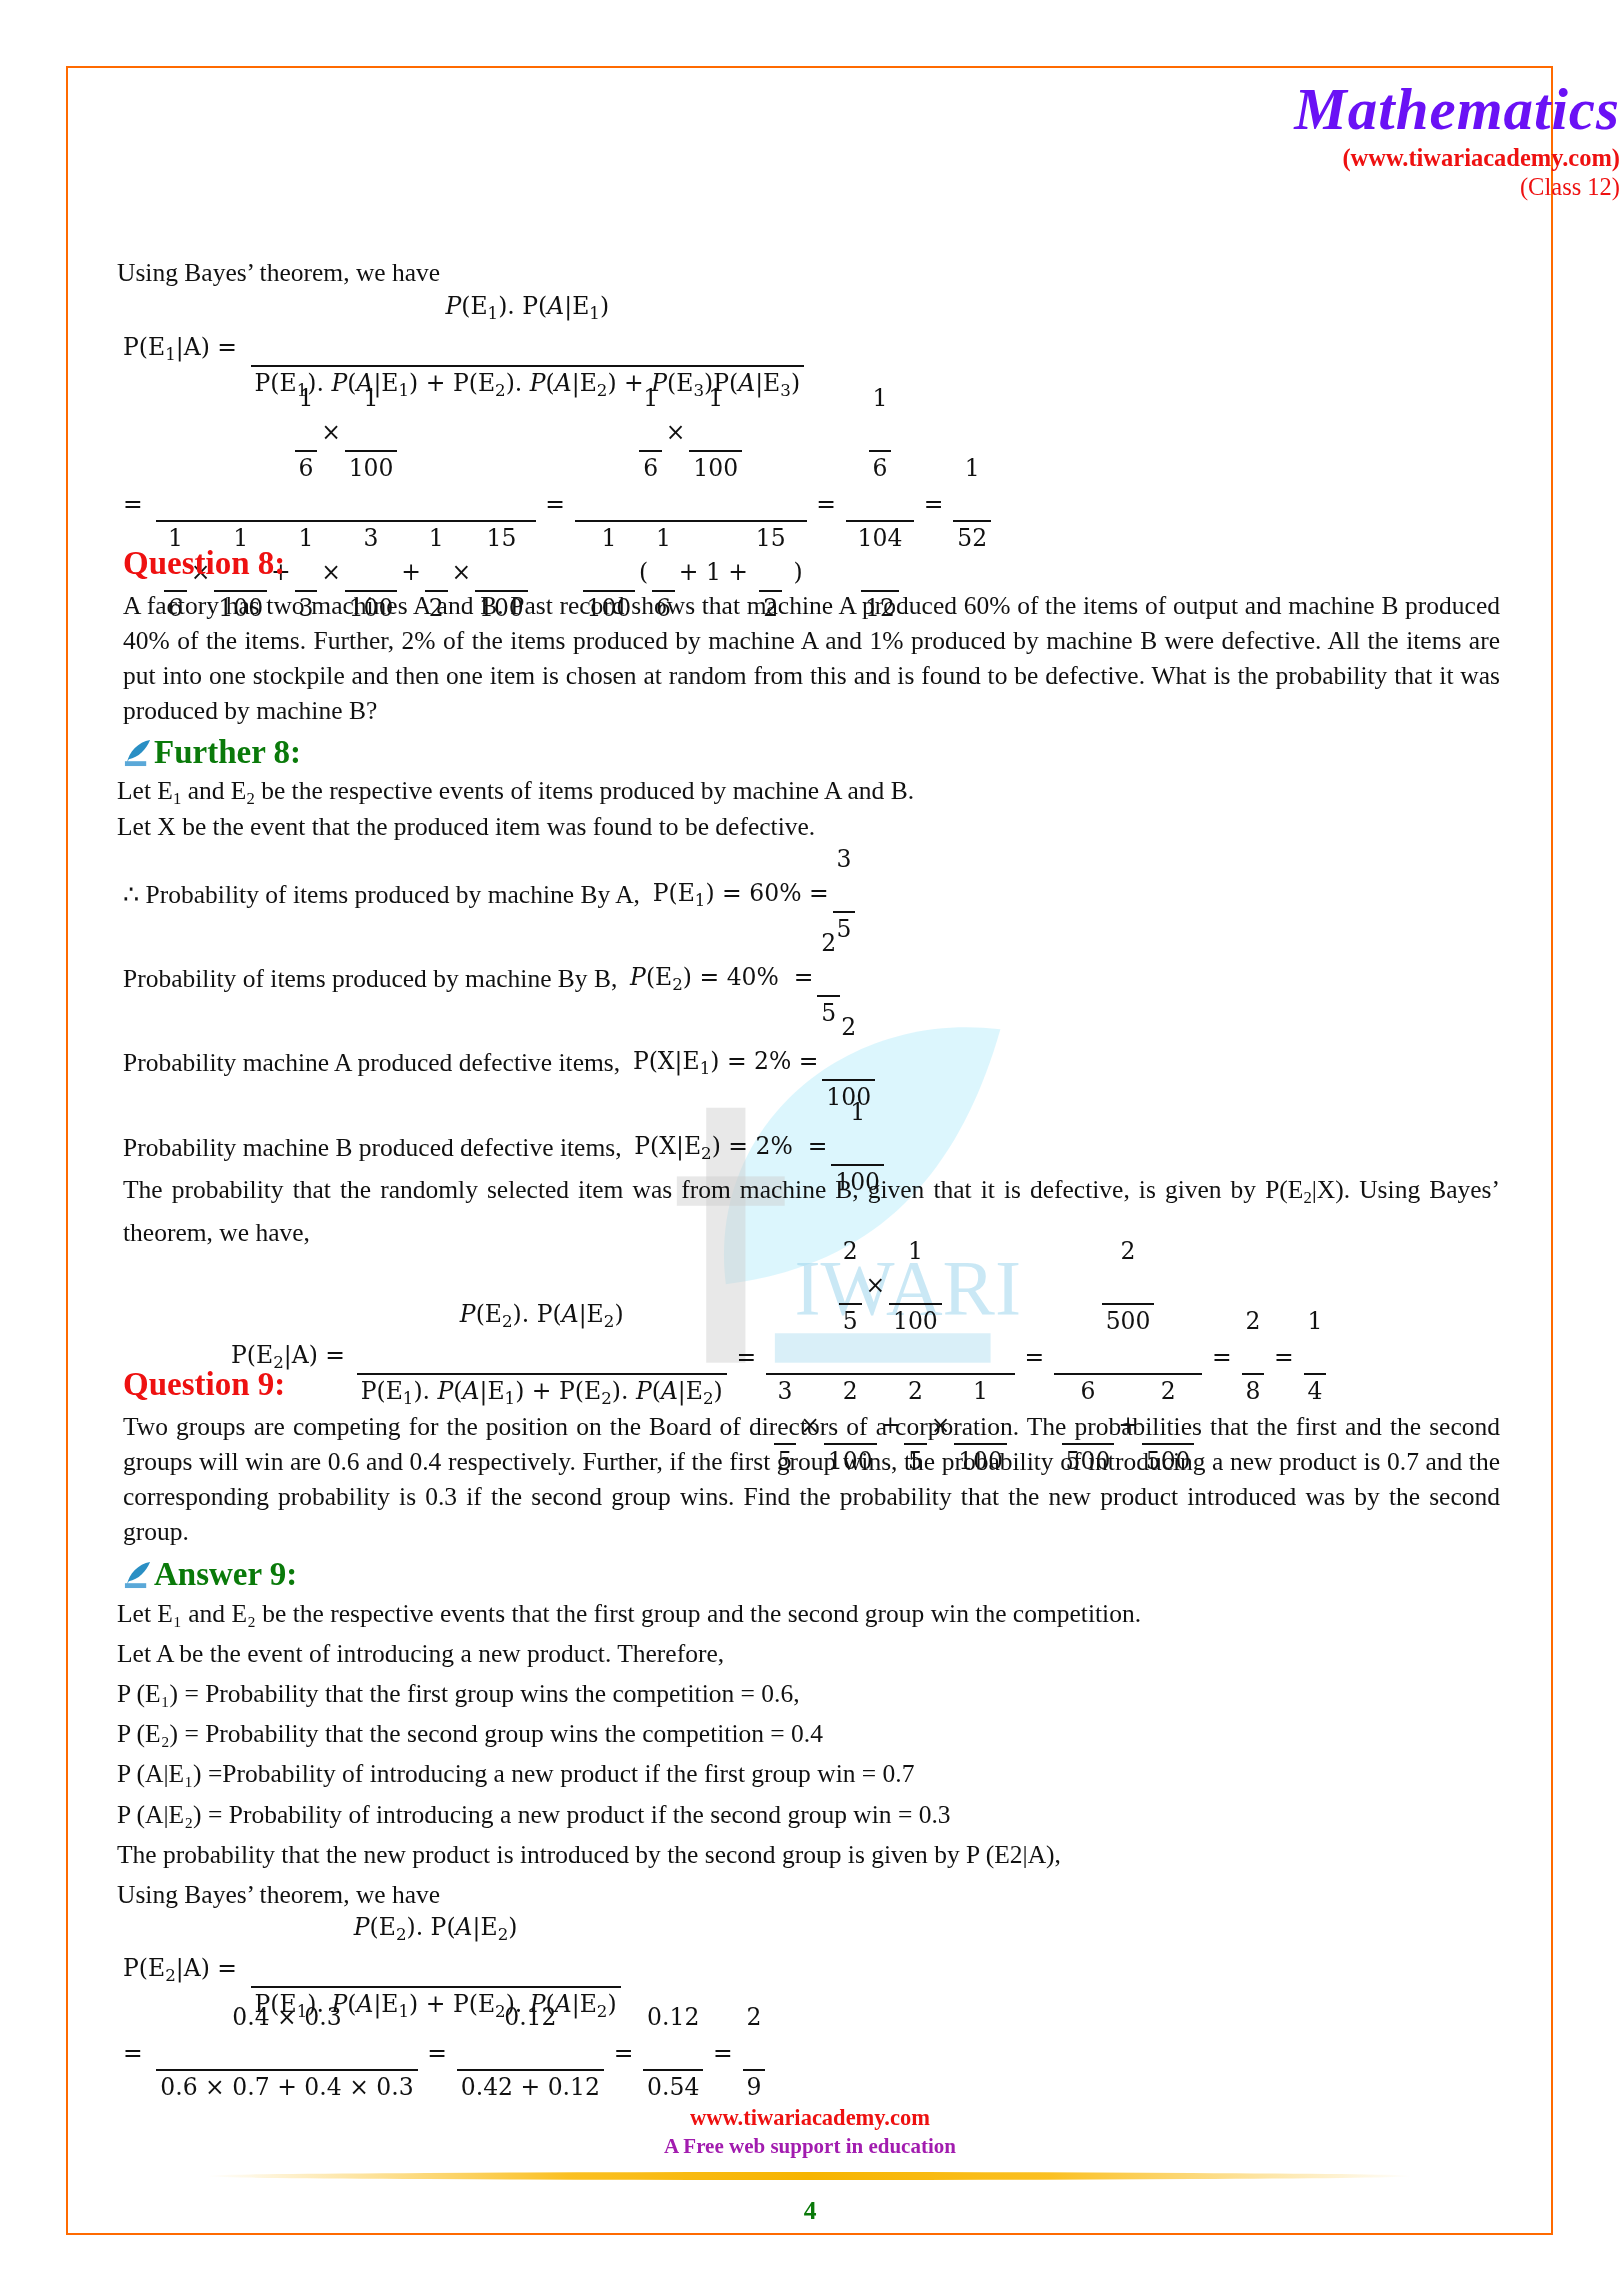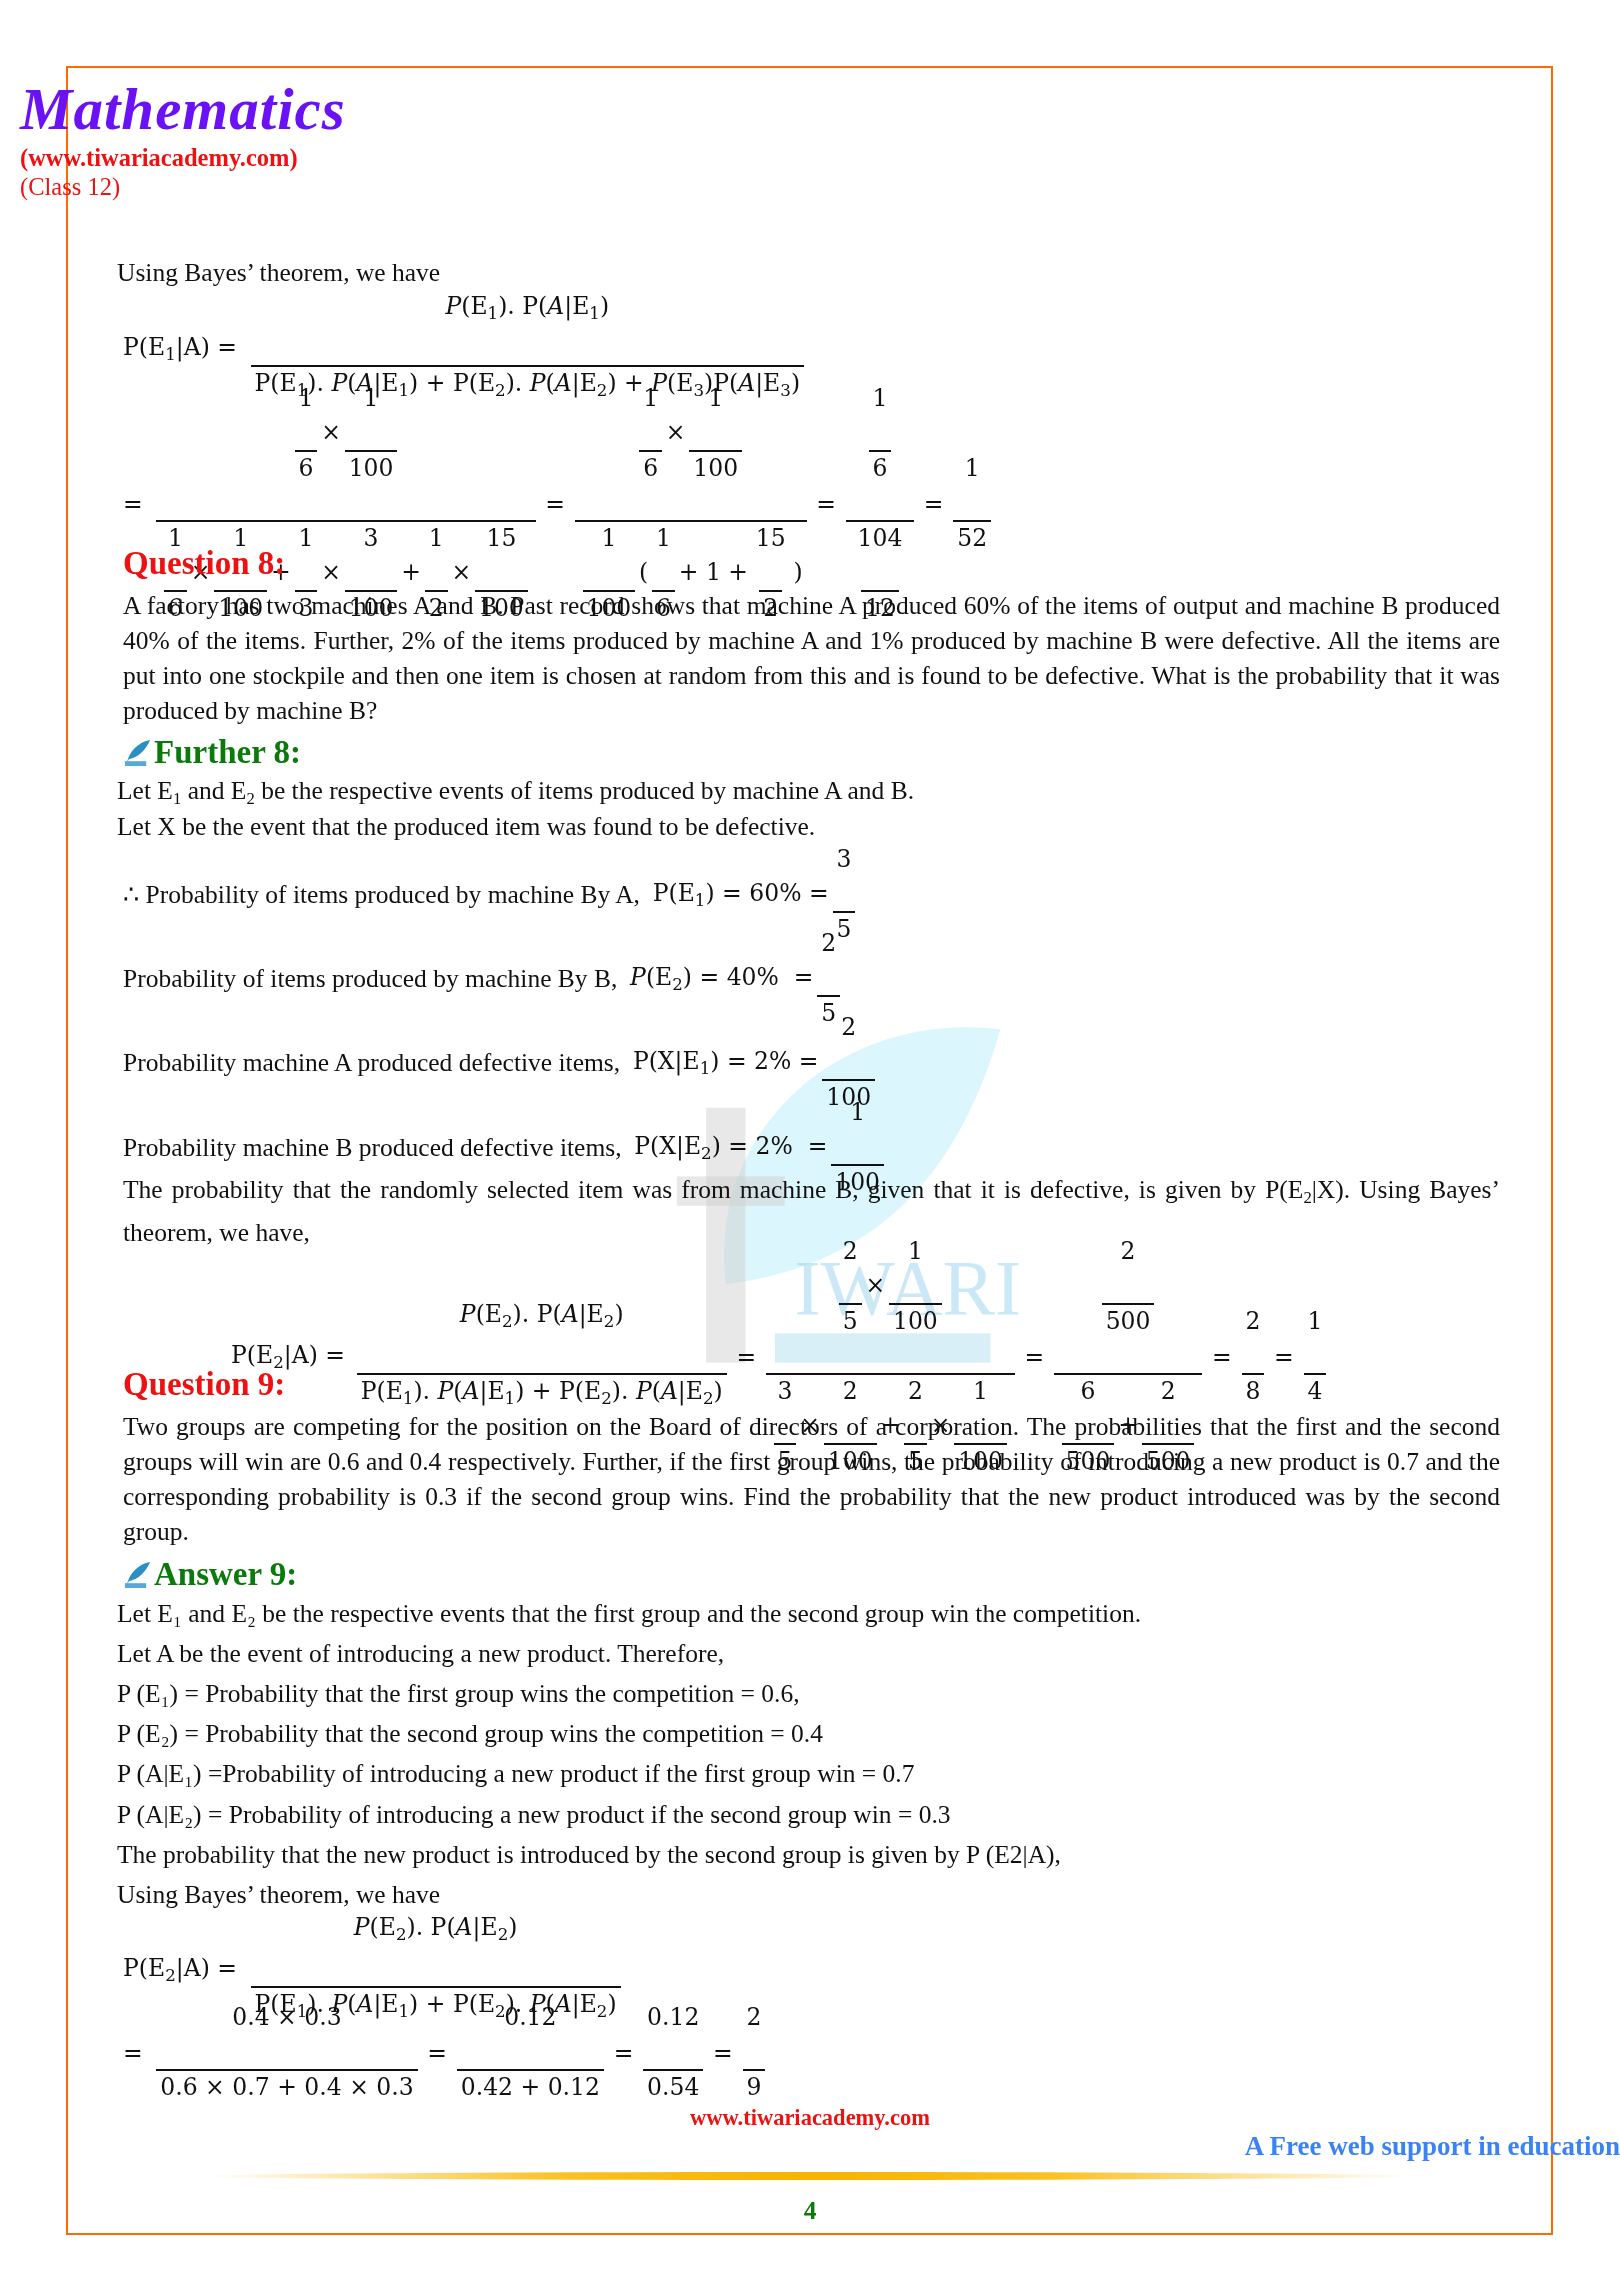--- a/index.html
+++ b/index.html
@@ -1,42 +1,42 @@
 <!DOCTYPE html>
 <html><head>
 <meta charset="utf-8">
 <style>
   html, body { margin:0; padding:0; background:#ffffff; }
   body { width:1620px; height:2293px; position:relative; overflow:hidden;
          font-family:"Liberation Serif", "DejaVu Serif", serif; color:#111; }
   .frame { position:absolute; left:66px; top:66px; width:1487px; height:2169px;
            border:2.9px solid #ff6a00; box-sizing:border-box; }
   .watermark { position:absolute; left:667px; top:990px; width:353px; height:412px; pointer-events:none; }
-  .header { position:absolute; left:0; right:0; top:76px; text-align:left;padding-left:20px; }
+  .header { position:absolute; left:0; right:0; top:76px; text-align:right;padding-left:20px; }
   .title { font-family:"Liberation Serif", serif; font-style:italic; font-weight:bold;
            font-size:59px; color:#6a11f5; line-height:67px; letter-spacing:1px; }
   .h-site { font-weight:bold; color:#ee1111; font-size:24.5px; line-height:29px; }
   .h-chap { font-weight:bold; color:#6b3a10; font-size:24.5px; line-height:29px; }
   .h-class { font-weight:normal; color:#ee1111; font-size:24.5px; line-height:29px; }
   .txt { position:absolute; left:117px; font-size:25.5px; line-height:31px; white-space:nowrap; }
   .para { position:absolute; left:123px; width:1377px; font-size:25.5px; line-height:35px; text-align:justify; }
   .q { position:absolute; left:123px; font-weight:bold; color:#ee1111; font-size:33px; line-height:39px; }
   .a { position:absolute; left:123px; font-weight:bold; color:#0a7a0a; font-size:33px; line-height:39px; display:flex; align-items:center; }
   .feather { width:29px; height:29px; margin-right:2px; }
   sub { font-size:16.7px; vertical-align:-4.9px; }
   .math { font-family:"DejaVu Serif", serif; font-size:23.5px; }
   .it { font-style:italic; }
   .frac { display:inline-flex; flex-direction:column; align-items:center; vertical-align:middle; margin:0 3.9px;gap:35px; }
   .frac .n { padding:0 3.9px 2px; line-height:29px; }
   .frac .d { border-top:2px solid #111; padding:2px 3.9px 0; line-height:29px; }
   .eq { position:absolute; display:flex; align-items:center; white-space:nowrap; }
   .op { margin:0 5.9px; }
   .footer { position:absolute; left:0; right:0; top:2103px; text-align:center; font-weight:bold; }
   .f-site { color:#ee1111; font-size:22.5px; line-height:29px; }
-  .f-tag { color:#3b82f6; font-size:27px; line-height:29px;text-align:right; }
+  .f-tag { color:#a21caf; font-size:21px; line-height:29px; }
   .gold { position:absolute; left:206px; width:1206px; top:2172px; height:7.8px;
           background:linear-gradient(90deg, rgba(255,190,30,0) 0%, rgba(250,185,10,0.9) 30%, #f6b400 50%, rgba(250,185,10,0.9) 70%, rgba(255,190,30,0) 100%);
           border-radius:50%; }
   .pgnum { position:absolute; left:0; right:0; top:2196px; text-align:center; color:#0a7a0a; font-weight:bold; font-size:25.5px; }
 </style>
 </head>
 <body>
 
 <div class="frame"></div>
 

